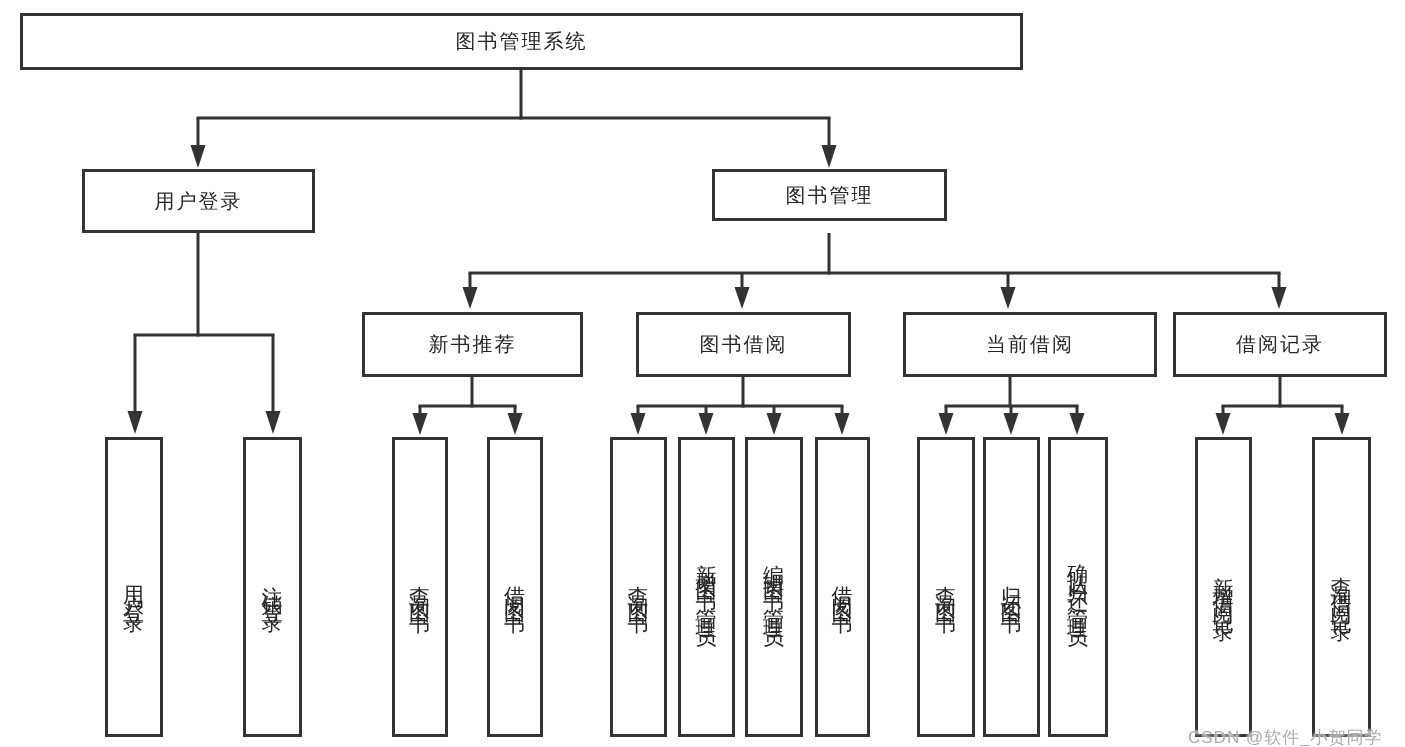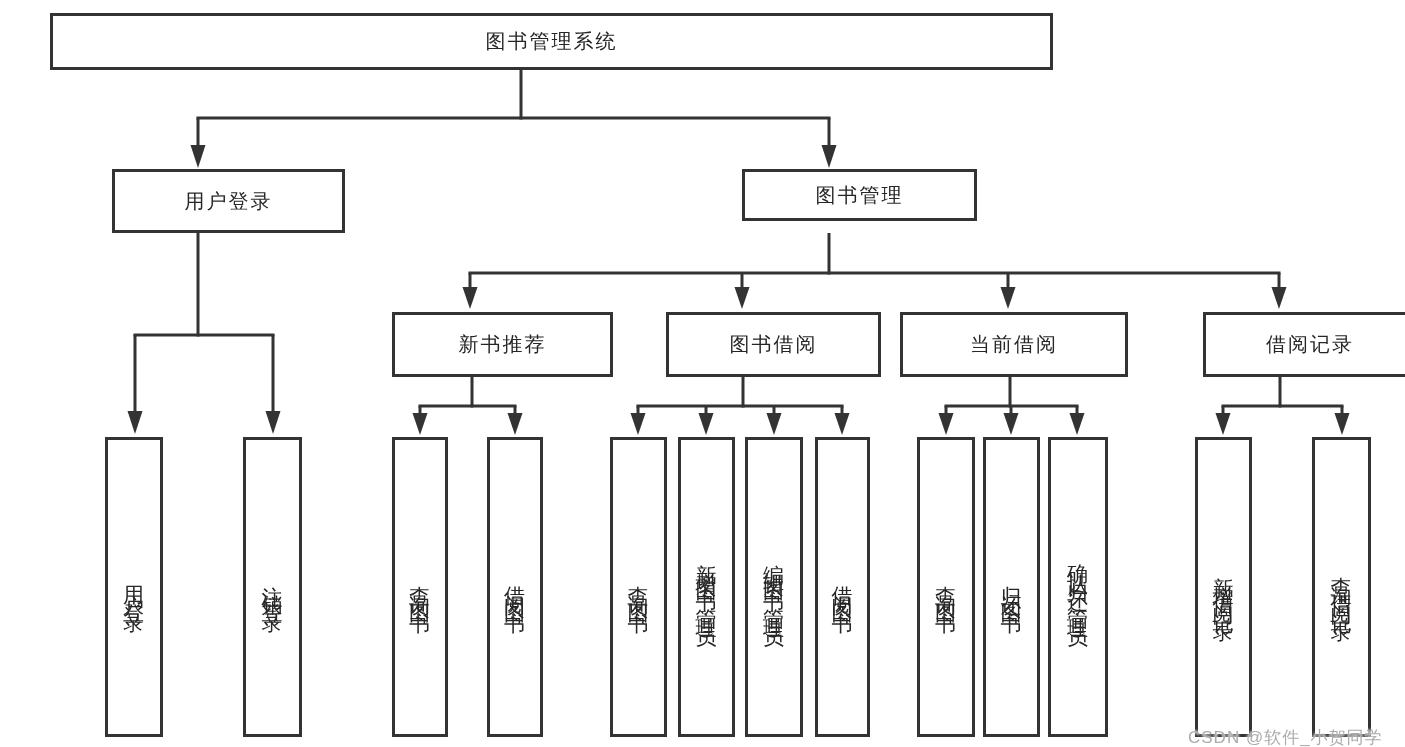--- a/index.html
+++ b/index.html
@@ -20,28 +20,27 @@
   .wires line{stroke:var(--line);stroke-width:3;}
   .wires polygon{fill:var(--line);}
   .hbox{
     position:absolute;
     border:3px solid var(--line);
     background:#fff;
     box-sizing:border-box;
     display:flex;align-items:center;justify-content:center;
     font-size:20px;letter-spacing:2px;color:var(--text);
     white-space:nowrap;
-    margin-left:30px;
   }
   .root{left:20px;top:13px;width:1003px;height:57px;}
   .nA{left:82px;top:169px;width:233px;height:64px;}
   .nB{left:712px;top:169px;width:235px;height:52px;}
   .n31{left:362px;top:312px;width:221px;height:65px;}
   .n32{left:636px;top:312px;width:215px;height:65px;}
-  .n33{left:870px;top:312px;width:228px;height:65px;}
+  .n33{left:903px;top:312px;width:254px;height:65px;}
   .n34{left:1173px;top:312px;width:214px;height:65px;}
   .leaf{
     position:absolute;top:437px;height:300px;
     border:3px solid var(--line);
     background:#fff;
     box-sizing:border-box;
     display:flex;align-items:center;justify-content:center;
   }
   .vtext{
     writing-mode:vertical-rl;

